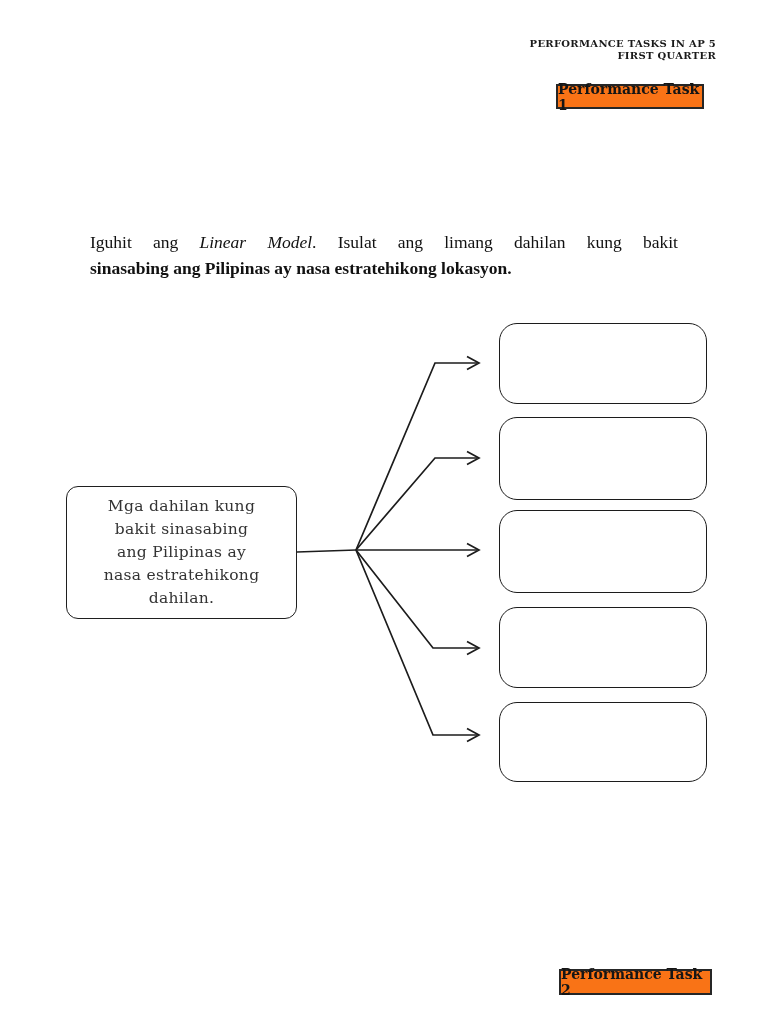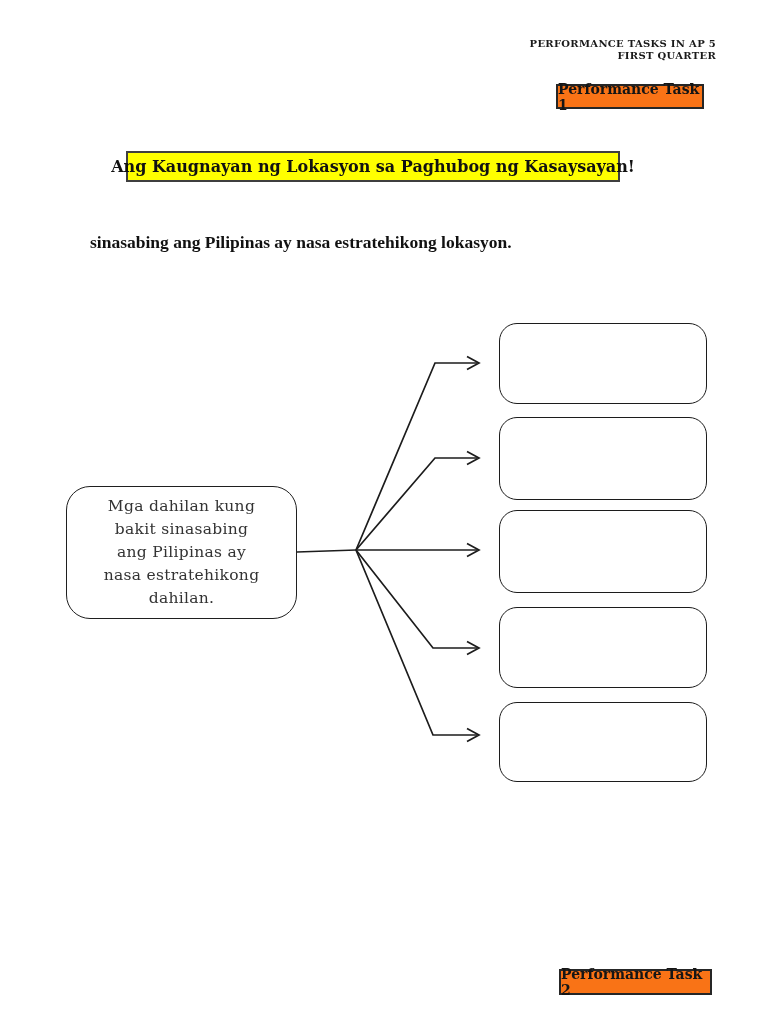--- a/index.html
+++ b/index.html
@@ -72,21 +72,21 @@
     pointer-events: none;
   }
   .diagram-svg polyline, .diagram-svg path, .diagram-svg line {
     fill: none; stroke: #1c1c1c; stroke-width: 1.7;
   }
 
   .center-bubble {
     position: absolute; left: 66px; top: 486px; width: 231px; height: 133px;
     background: #ffffff;
     border: 1.8px solid #1f1f1f;
-    border-radius: 24px;
+    border-radius: 12px;
     display: flex; flex-direction: column; align-items: center; justify-content: center;
     font-family: "DejaVu Serif", serif;
     font-size: 15.5px;
     line-height: 23px;
     letter-spacing: 0.3px;
     color: #333333;
     text-align: center;
   }
 
   .answer-box {
@@ -108,25 +108,23 @@
 
   <div class="doc-header">
     <div>PERFORMANCE TASKS IN AP 5</div>
     <div>FIRST QUARTER</div>
   </div>
 
   <div class="task-badge badge-1">
     <span>Performance Task 1</span>
   </div>
 
-  <div class="title-bar">
-    <span>Ang Kaugnayan ng Lokasyon sa Paghubog ng Kasaysayan!</span>
-  </div>
 
   <div class="instructions">
+    <div class="line1"><span>Iguhit ang </span><span class="italic">Linear Model</span><span>. Isulat ang limang dahilan kung bakit</span></div>
     <div class="line2">sinasabing ang Pilipinas ay nasa estratehikong lokasyon.</div>
   </div>
 
   <svg class="diagram-svg" viewBox="0 0 768 1024">
     <line x1="297" y1="552" x2="356" y2="550"></line>
     <polyline points="356,550 435,363 477,363"></polyline>
     <path d="M467,356.5 L479,363 L467,369.5"></path>
     <polyline points="356,550 435,458 477,458"></polyline>
     <path d="M467,451.5 L479,458 L467,464.5"></path>
     <polyline points="356,550 477,550"></polyline>

